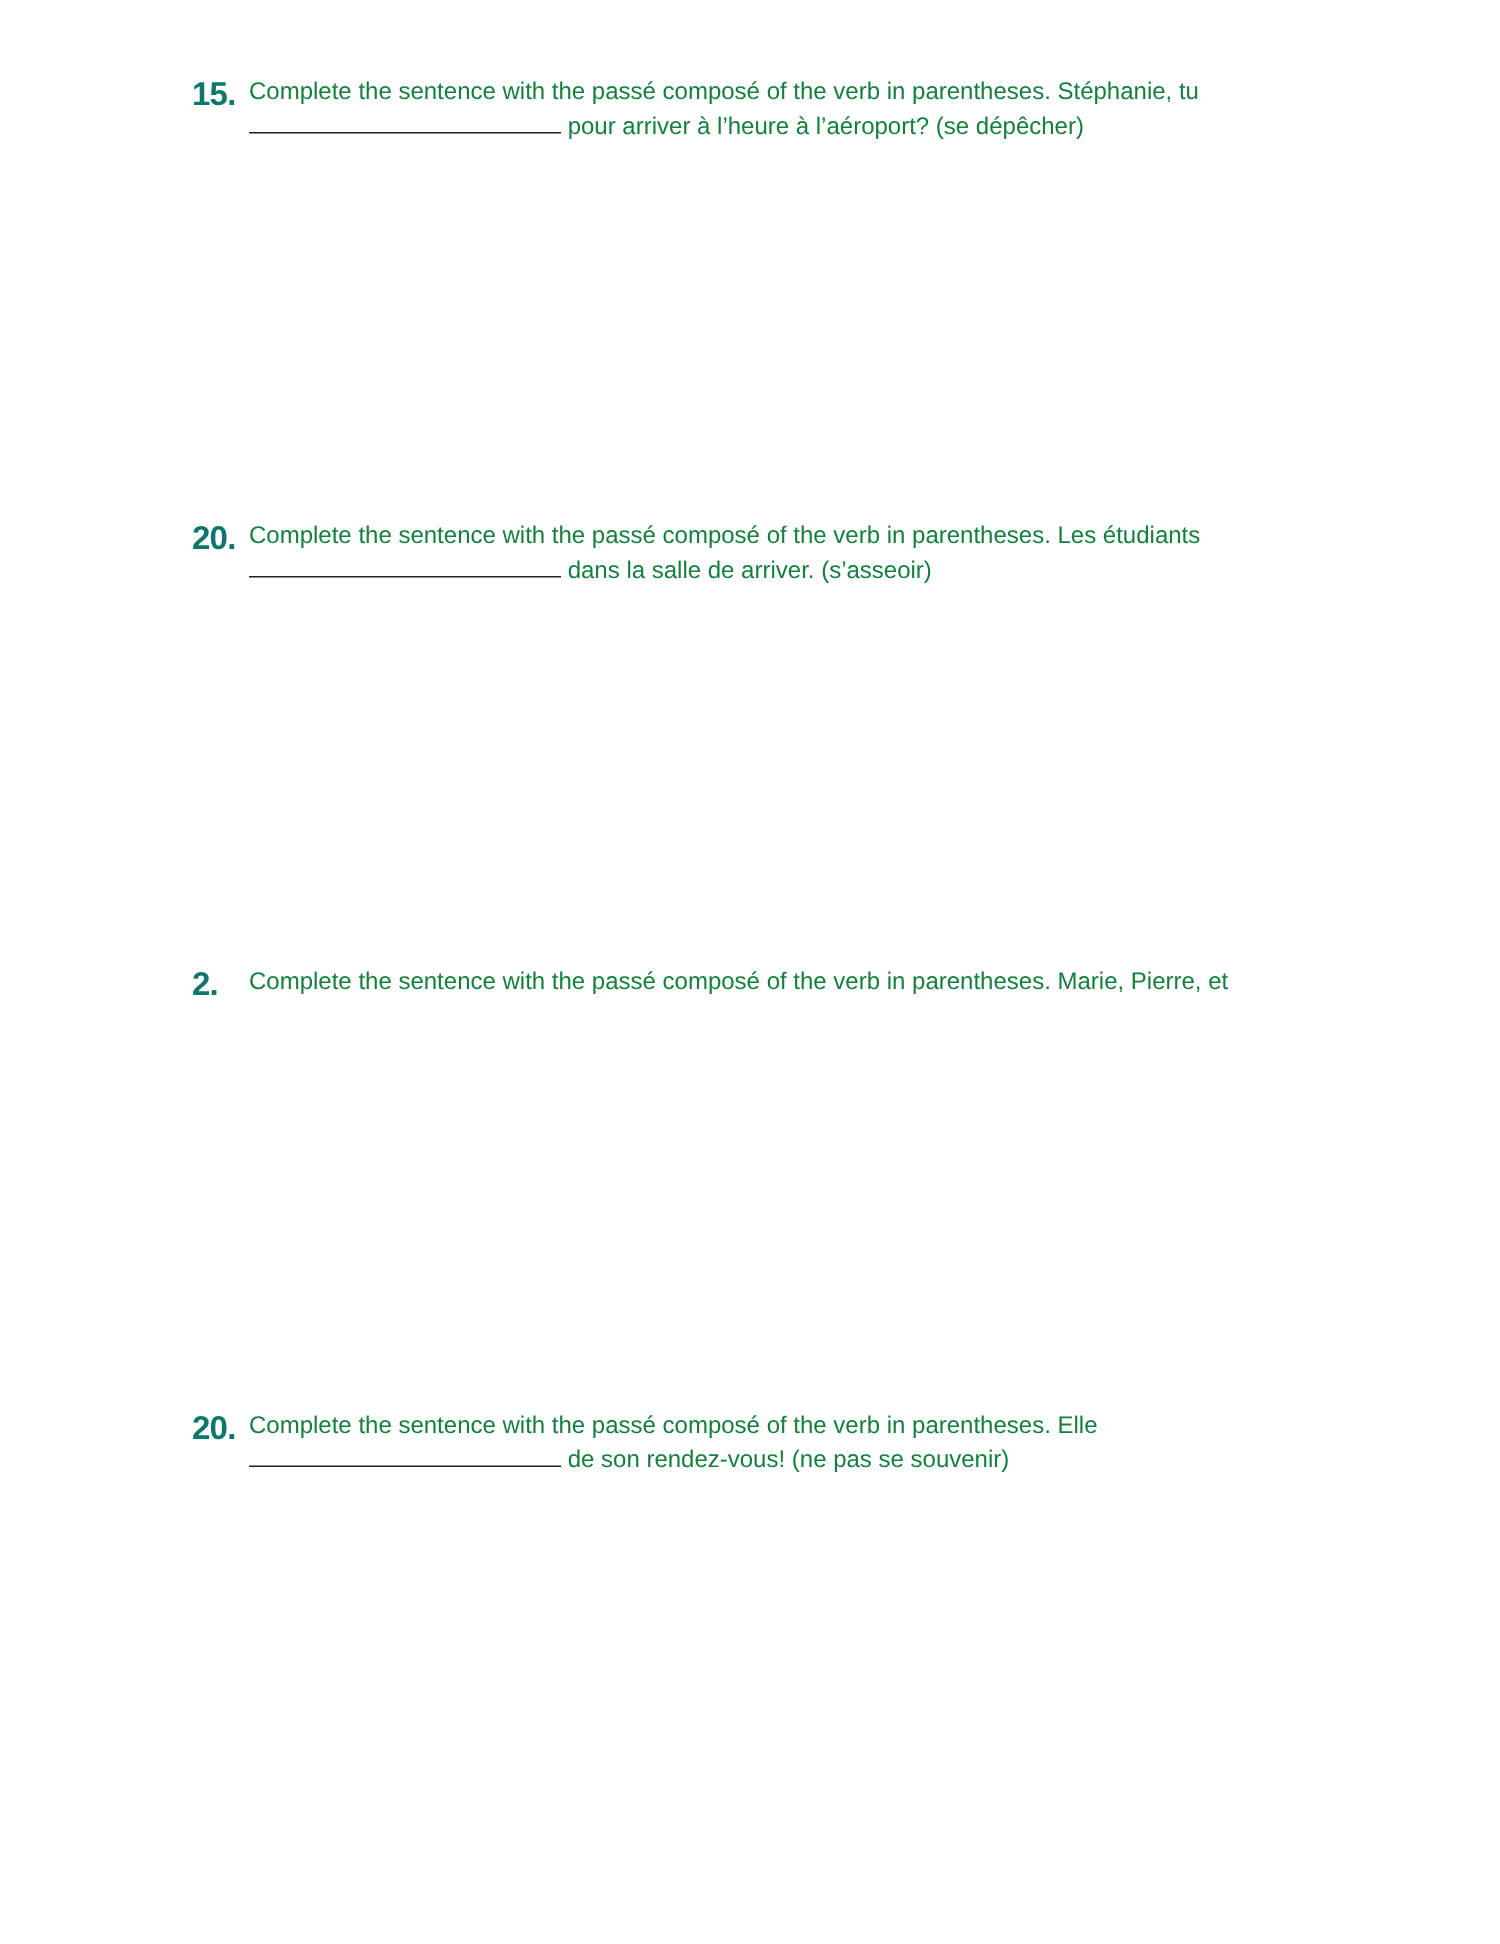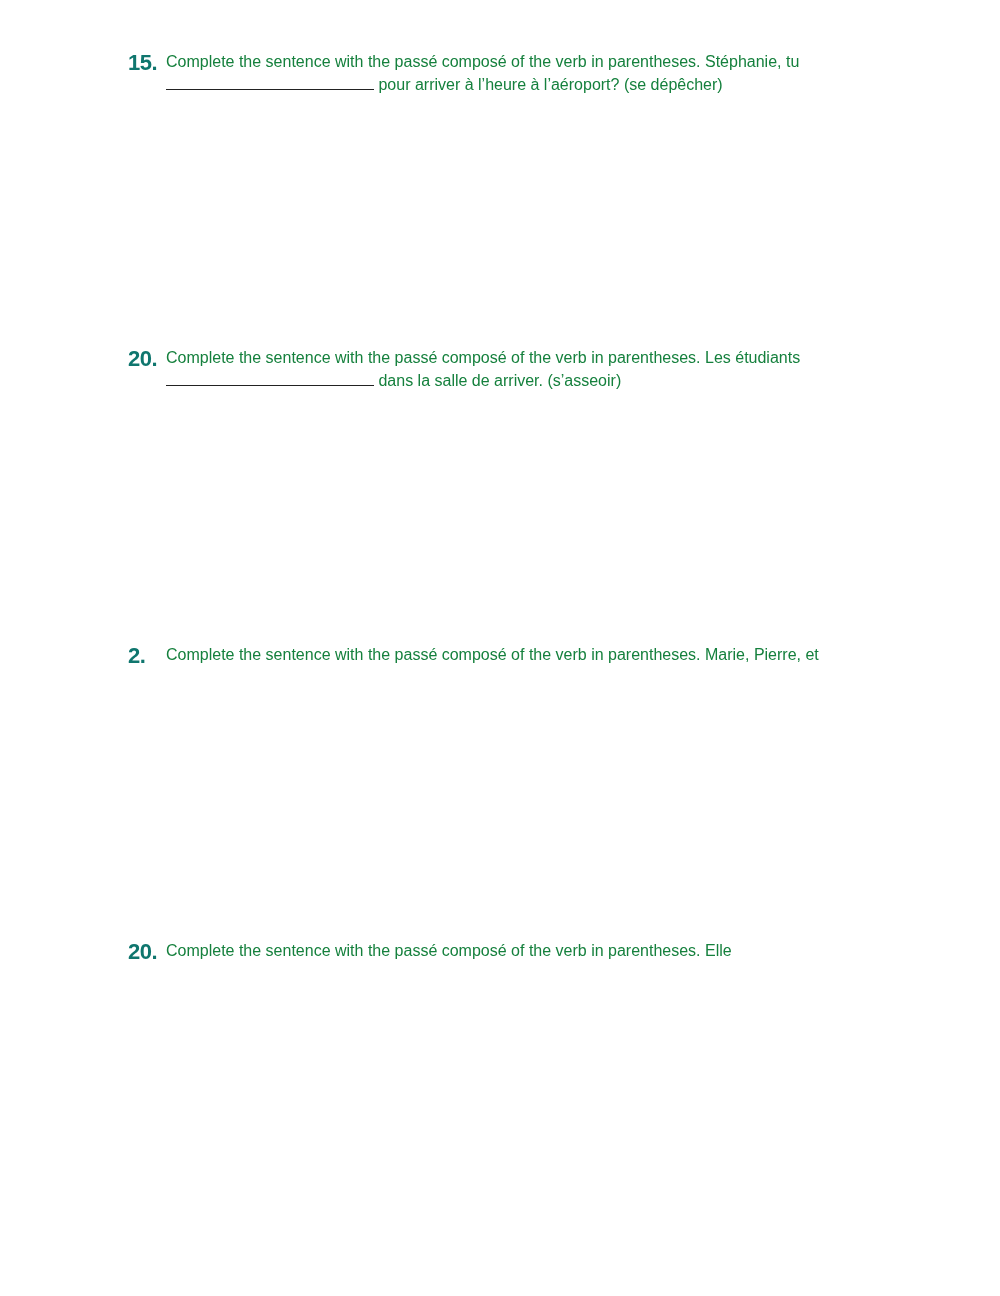--- a/index.html
+++ b/index.html
@@ -36,14 +36,15 @@
   <span class="qnum">2.</span>
   <div class="qtext">
     <div>Complete the sentence with the passé composé of the verb in parentheses. Marie, Pierre, et</div>
   </div>
 </div>
 
 <div class="question" style="top:939px;">
   <span class="qnum">20.</span>
   <div class="qtext">
     <div>Complete the sentence with the passé composé of the verb in parentheses. Elle</div>
+    <div><span></span><span class="blank"></span><span> de son rendez-vous! (ne pas se souvenir)</span></div>
   </div>
 </div>
 
 </body></html>

